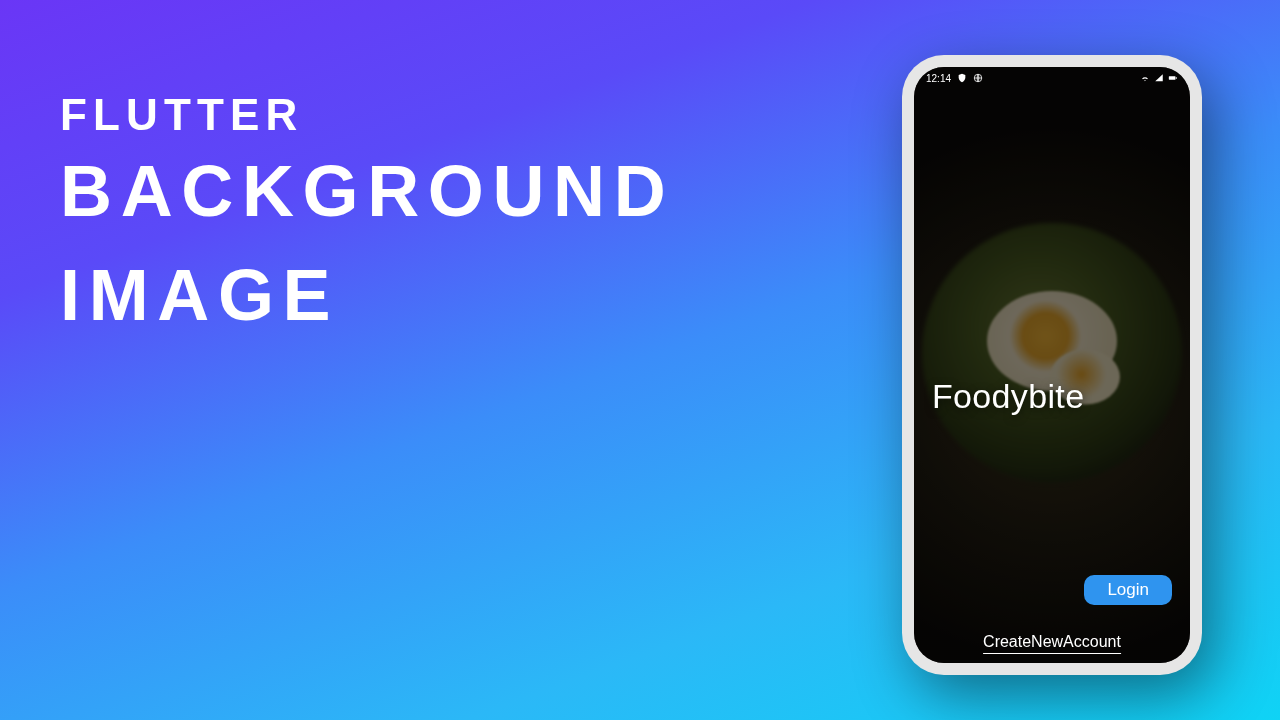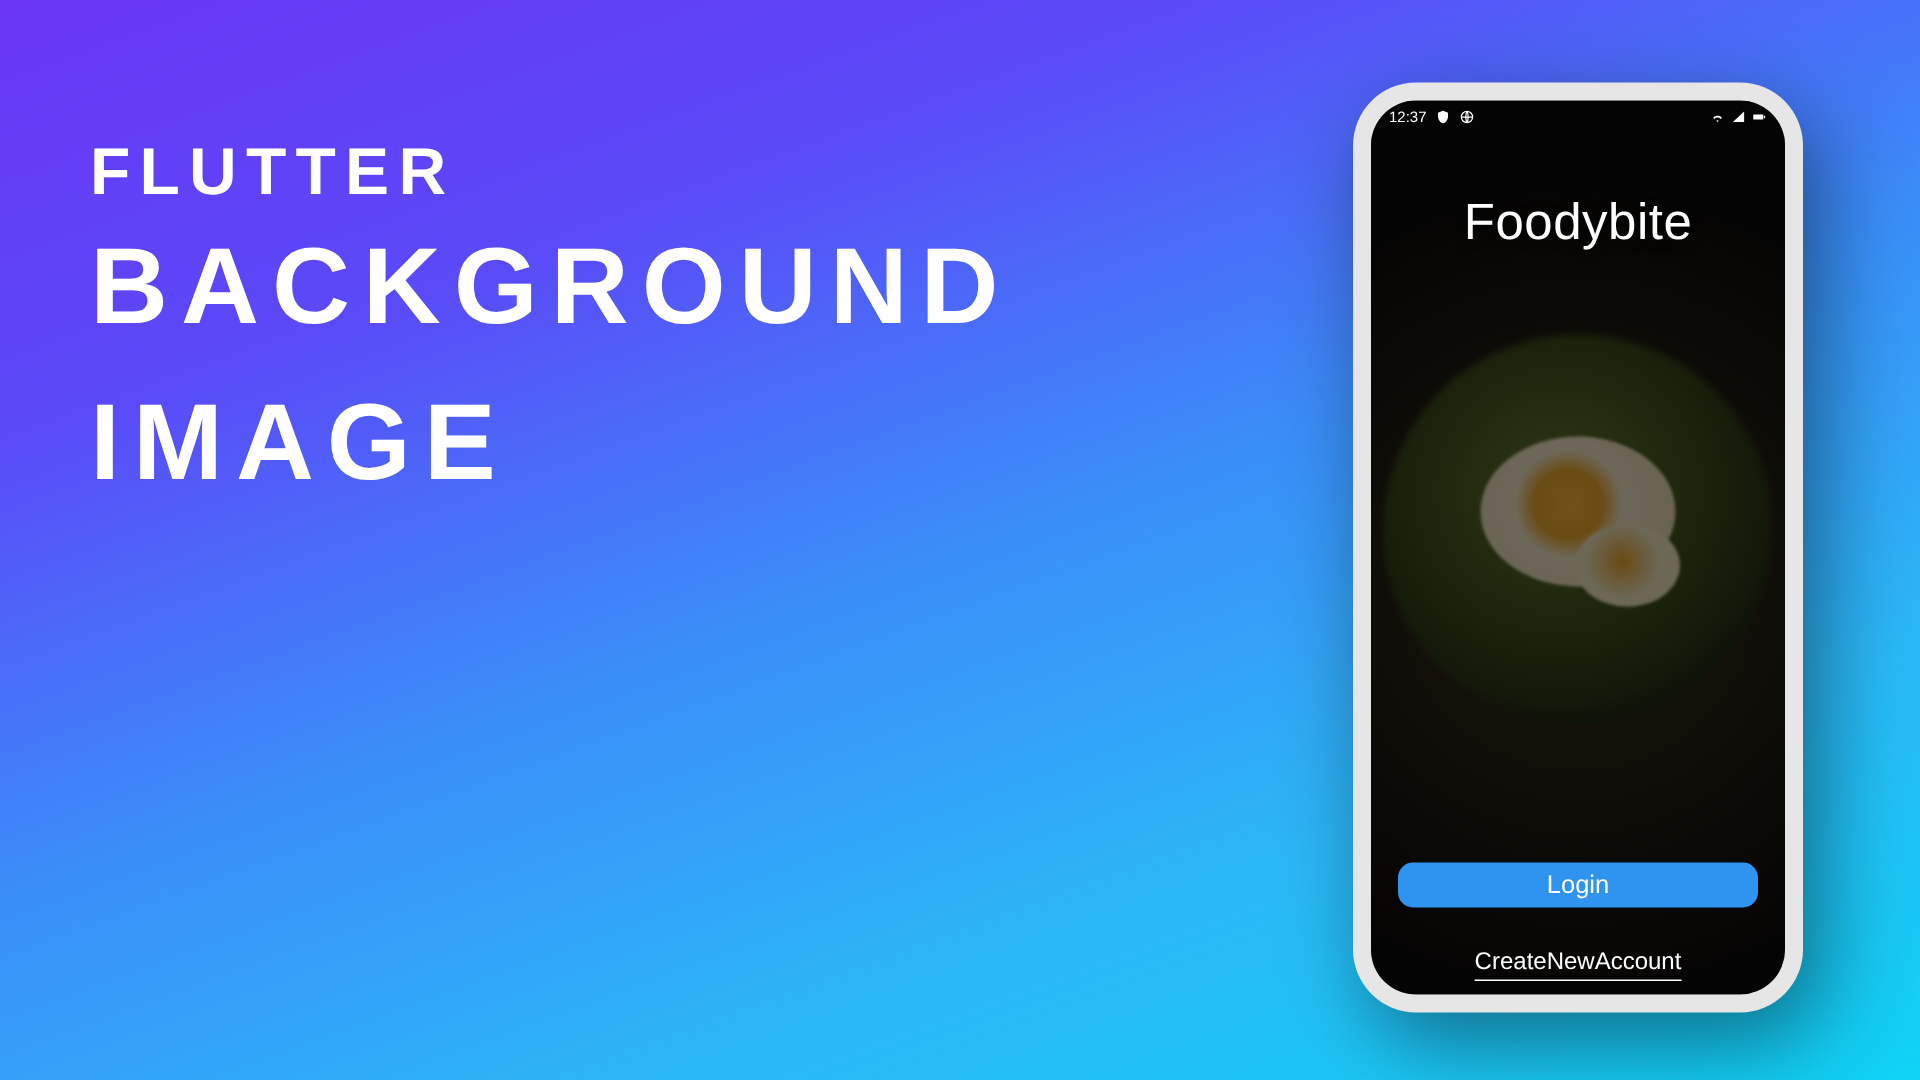--- a/index.html
+++ b/index.html
@@ -83,21 +83,21 @@
     font-size: 10px;
     z-index: 3;
   }
   .statusbar .left { display: flex; gap: 6px; align-items: center; }
   .statusbar .right { display: flex; gap: 4px; align-items: center; }
   .sb-icon { width: 10px; height: 10px; display: inline-block; }
 
   .screen-content {
     position: absolute; inset: 0;
     z-index: 4;
-    display: flex; flex-direction: column;
+    display: flex; flex-direction: row;
     align-items: center;
     color: #fff;
     padding: 0 18px;
     justify-content: center;
   }
   .brand {
     margin-top: 62px;
     font-size: 34px;
     font-weight: 400;
     letter-spacing: 0.01em;
@@ -166,21 +166,21 @@
   <div class="phone-frame">
     <div class="phone-screen">
 
       <div class="food-blob food-plate"></div>
       <div class="food-blob food-egg"></div>
       <div class="food-blob food-egg2"></div>
       <div class="screen-overlay"></div>
 
       <div class="statusbar">
         <div class="left">
-          <span>12:37</span>
+          <span>12:14</span>
           <span class="sb-icon">
             <svg viewBox="0 0 24 24" fill="#fff">
                 <path d="M12 2l8 3v6c0 5-3.4 9.7-8 11-4.6-1.3-8-6-8-11V5l8-3z"></path>
               </svg>
           </span>
           <span class="sb-icon">
             <svg viewBox="0 0 24 24" fill="none" stroke="#fff" stroke-width="2">
                 <circle cx="12" cy="12" r="9"></circle>
                 <path d="M3 12h18M12 3c2.5 3 2.5 15 0 18M12 3c-2.5 3-2.5 15 0 18"></path>
               </svg>

